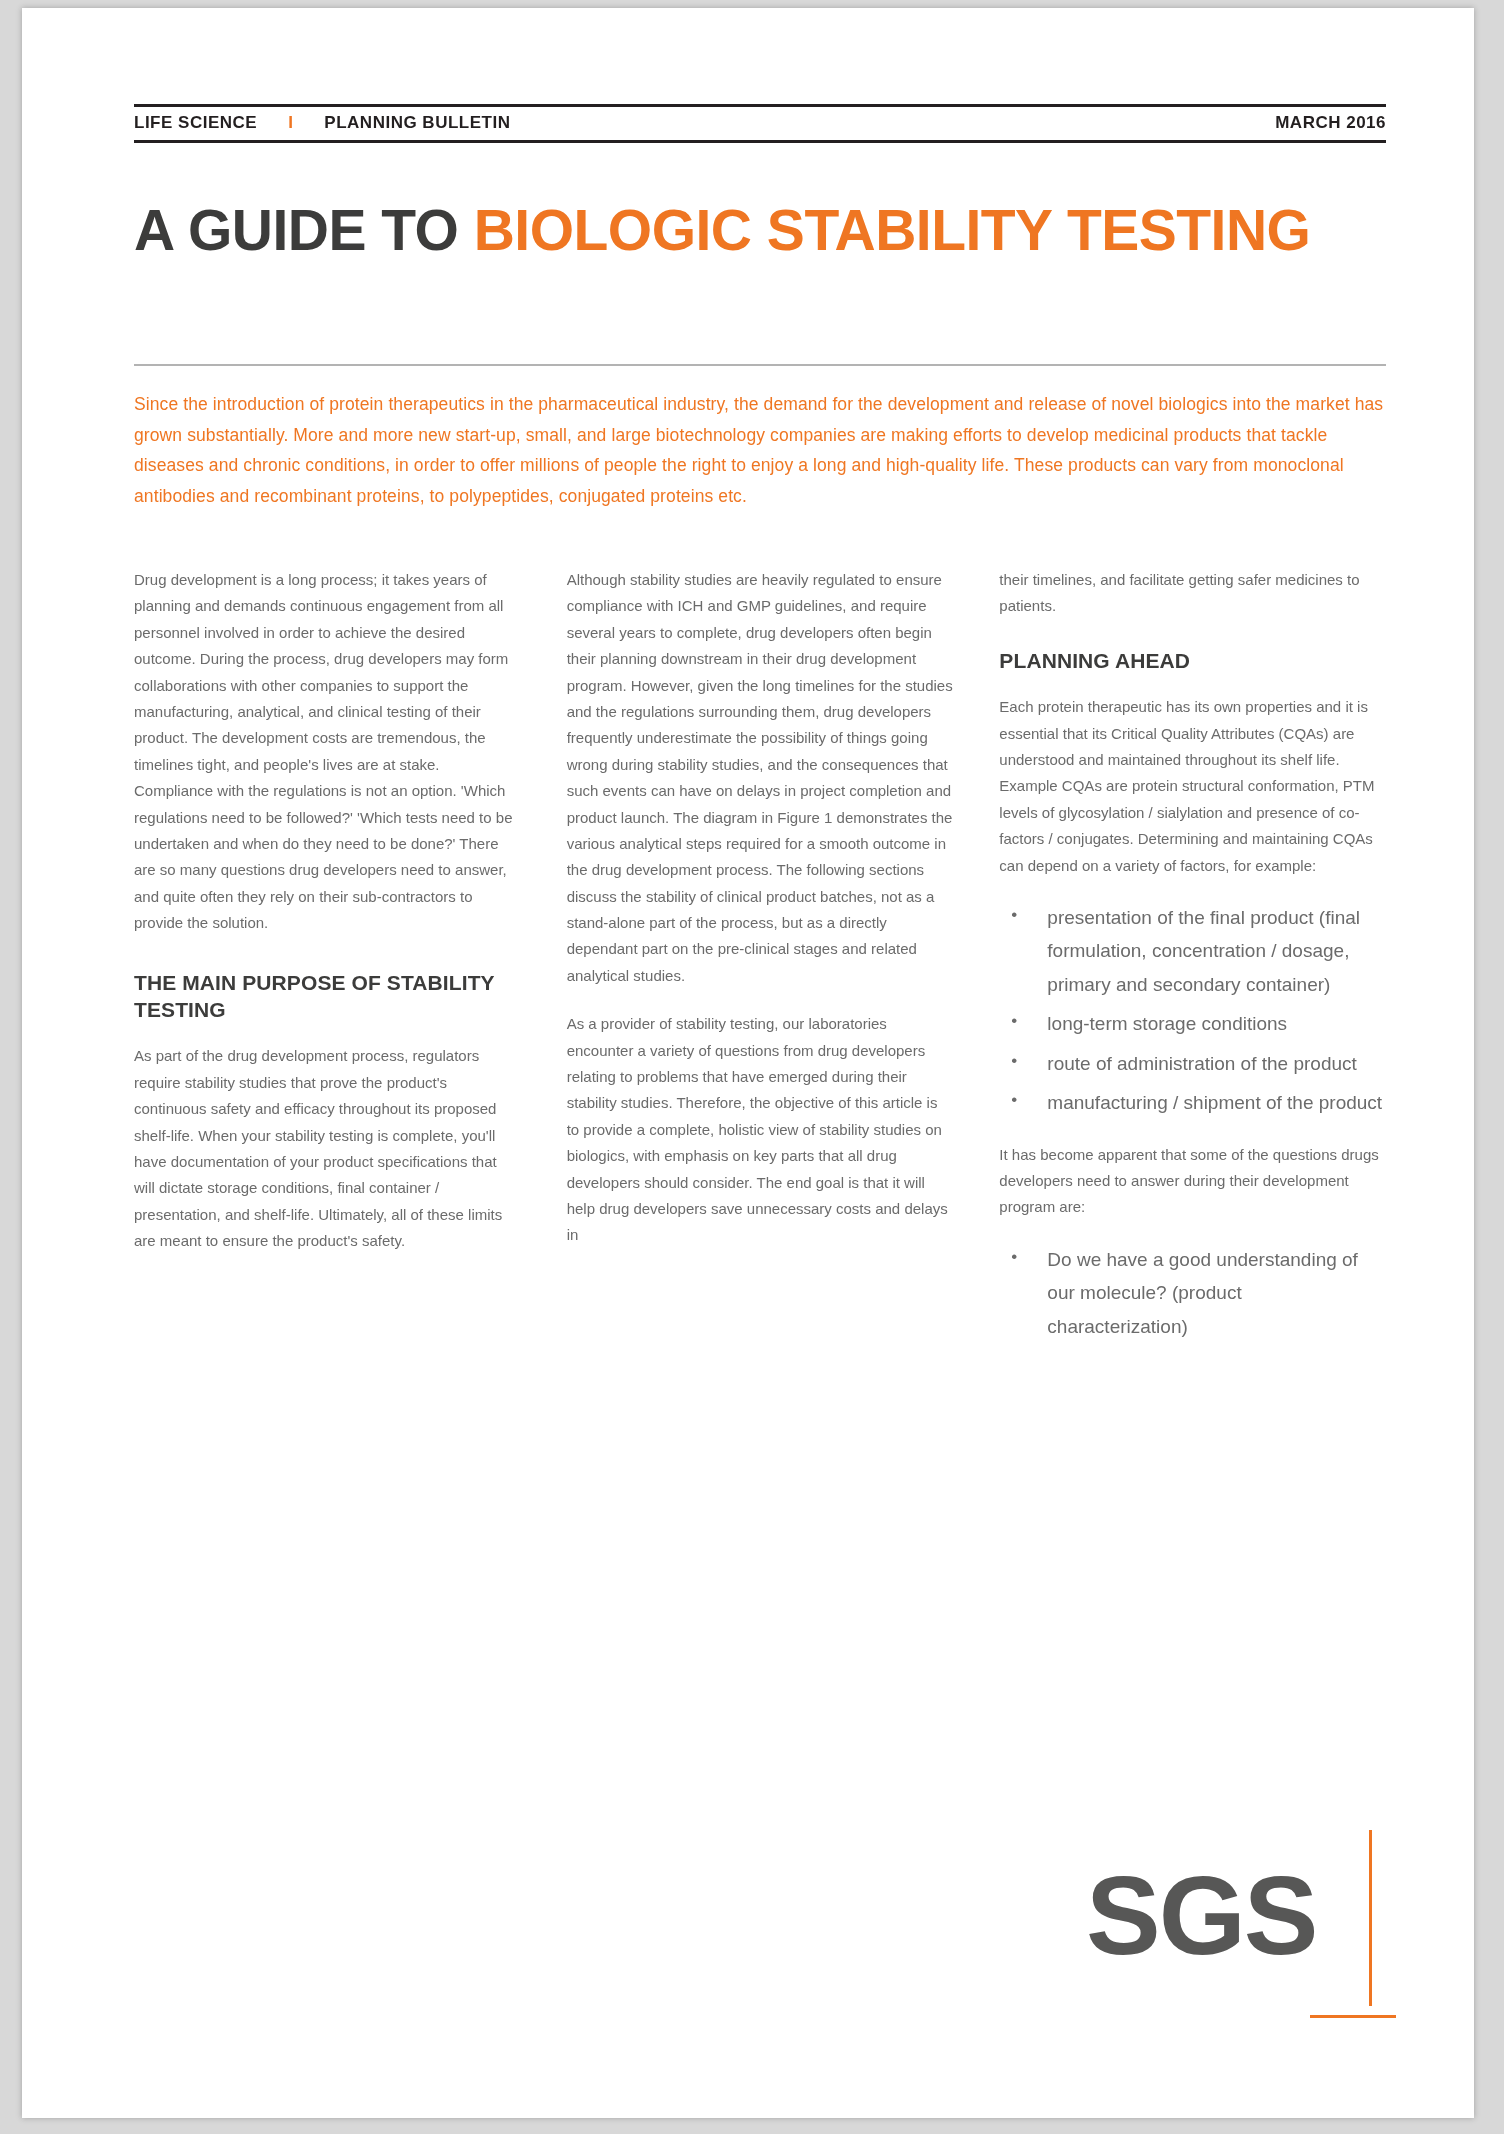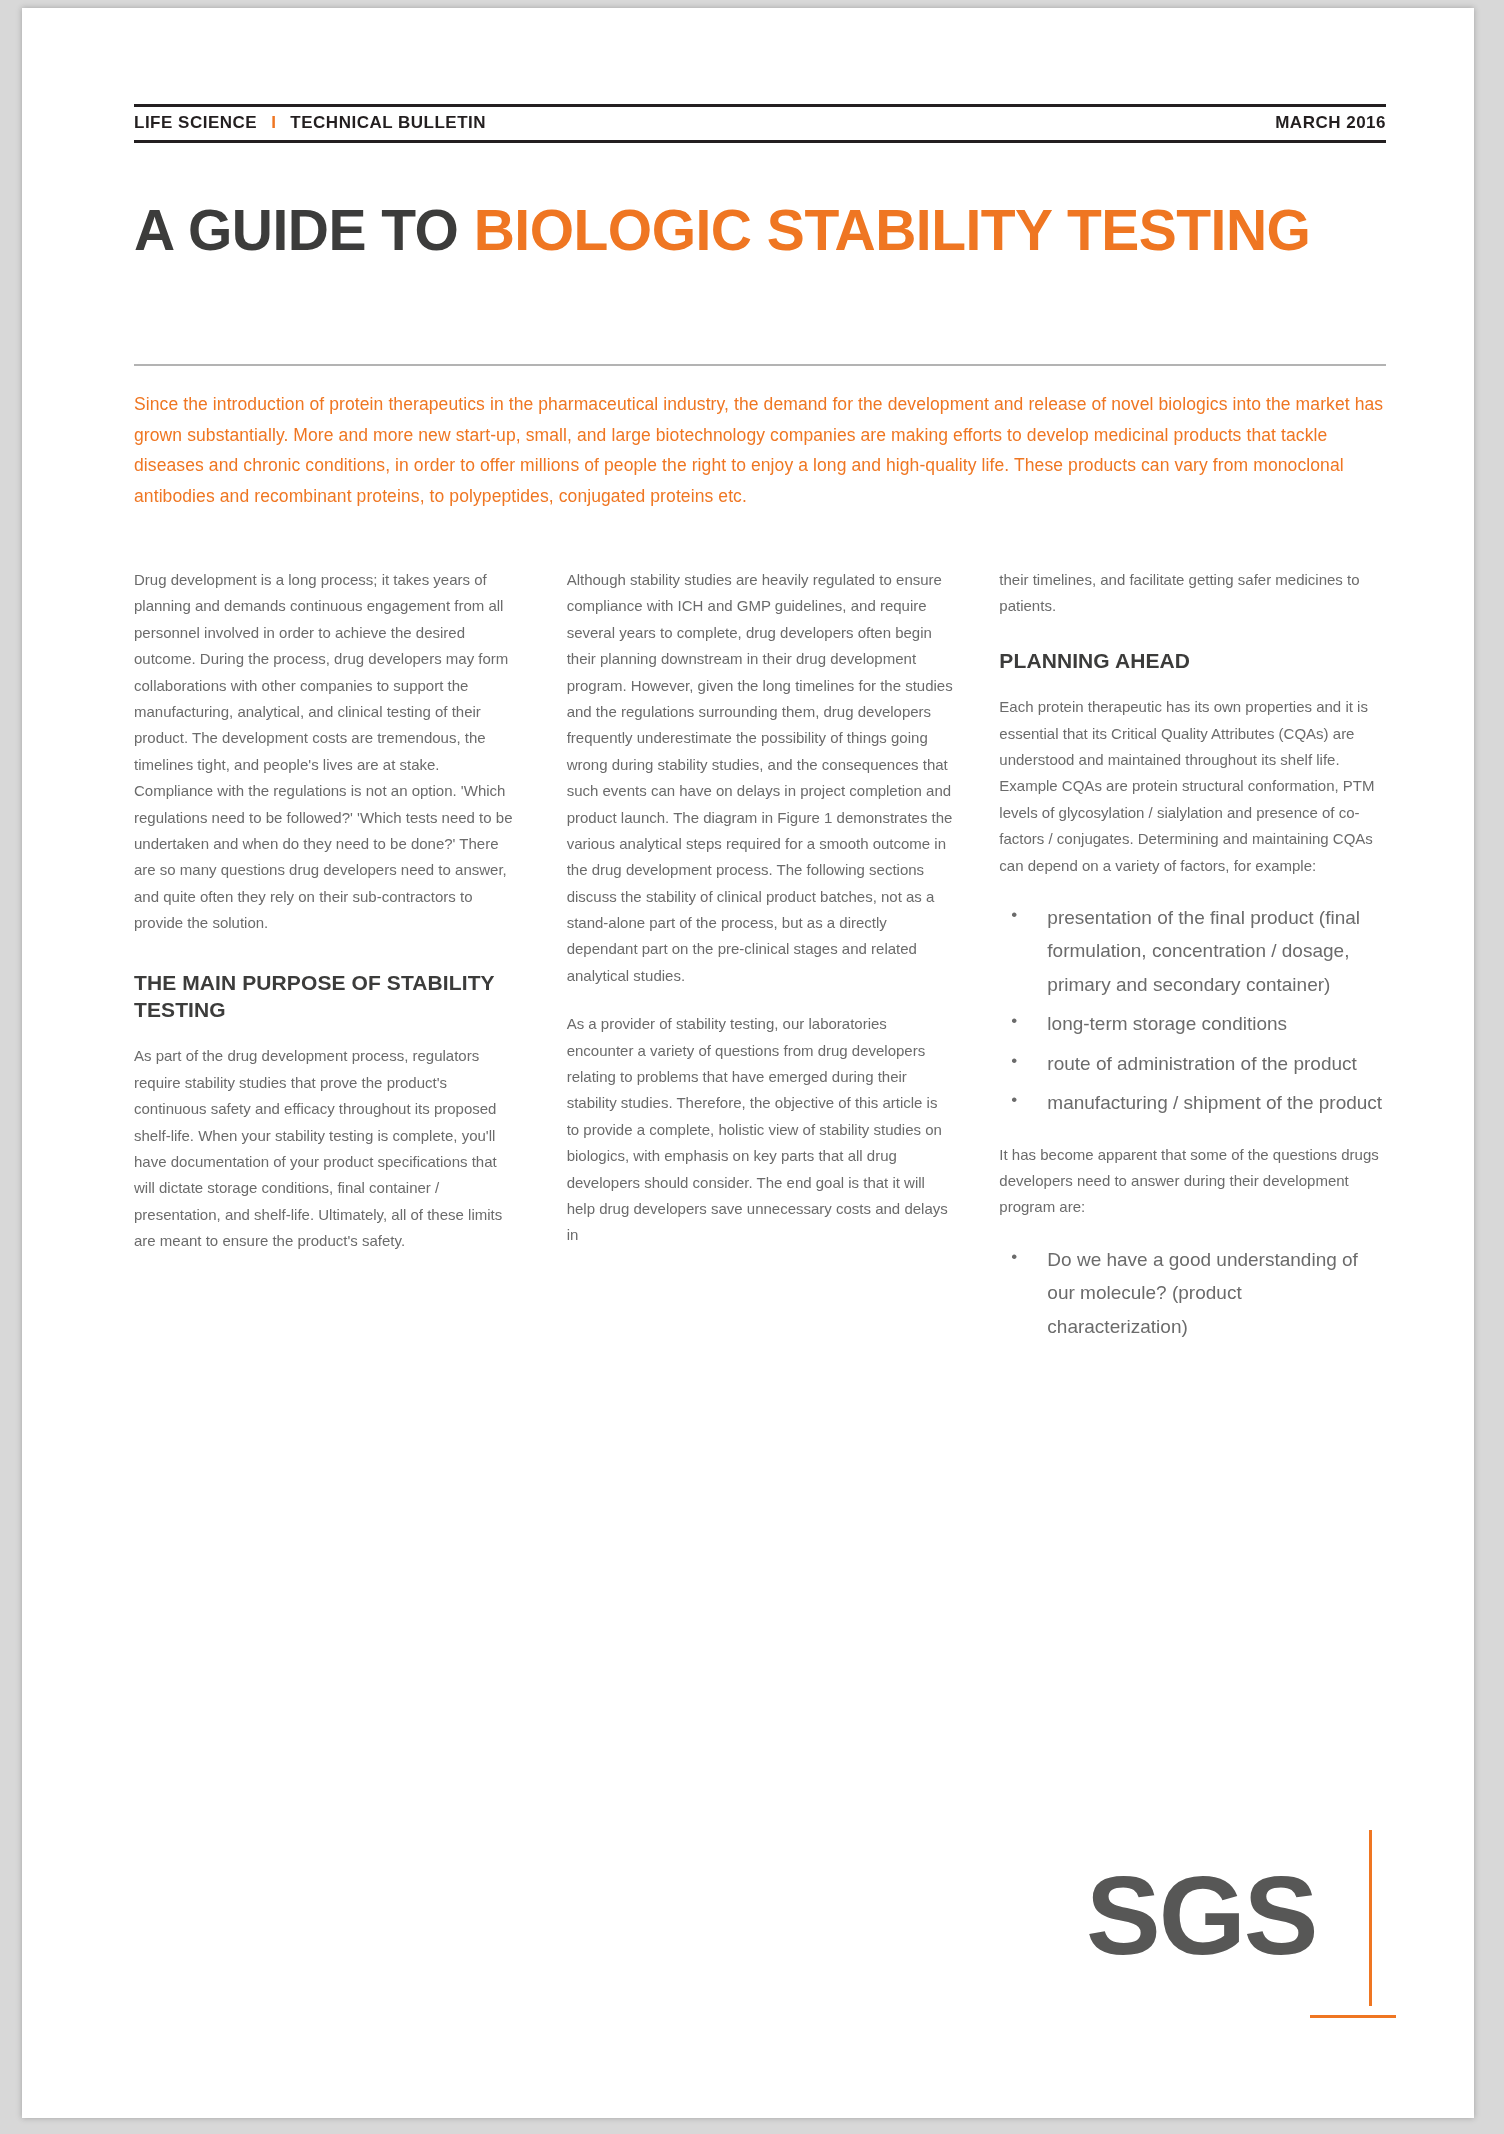--- a/index.html
+++ b/index.html
@@ -39,21 +39,21 @@
     justify-content: space-between;
     align-items: center;
   }
   .kicker {
     font-size: 17px;
     font-weight: bold;
     letter-spacing: 0.5px;
     color: #231f20;
     display: flex;
     align-items: center;
-    gap: 14px;
+    gap: 31px;
   }
   .kicker .sep { color: #ef7622; font-weight: bold; }
   .kicker .k2 { color: #231f20; }
   .dateline {
     font-size: 17px;
     font-weight: bold;
     letter-spacing: 0.5px;
     color: #231f20;
   }
   h1.title {
@@ -160,21 +160,21 @@
 <body>
 
 <div id="page">
   <div class="sheet">
     <div class="inner">
 
       <div class="header-rule">
         <div class="kicker">
           <span>LIFE SCIENCE</span>
           <span class="sep">I</span>
-          <span class="k2">TECHNICAL BULLETIN</span>
+          <span class="k2">PLANNING BULLETIN</span>
         </div>
         <div class="dateline">MARCH 2016</div>
       </div>
 
       <h1 class="title">
         <span>A GUIDE TO </span><span class="hl">BIOLOGIC STABILITY TESTING</span>
       </h1>
 
       <div class="title-rule"></div>
 

